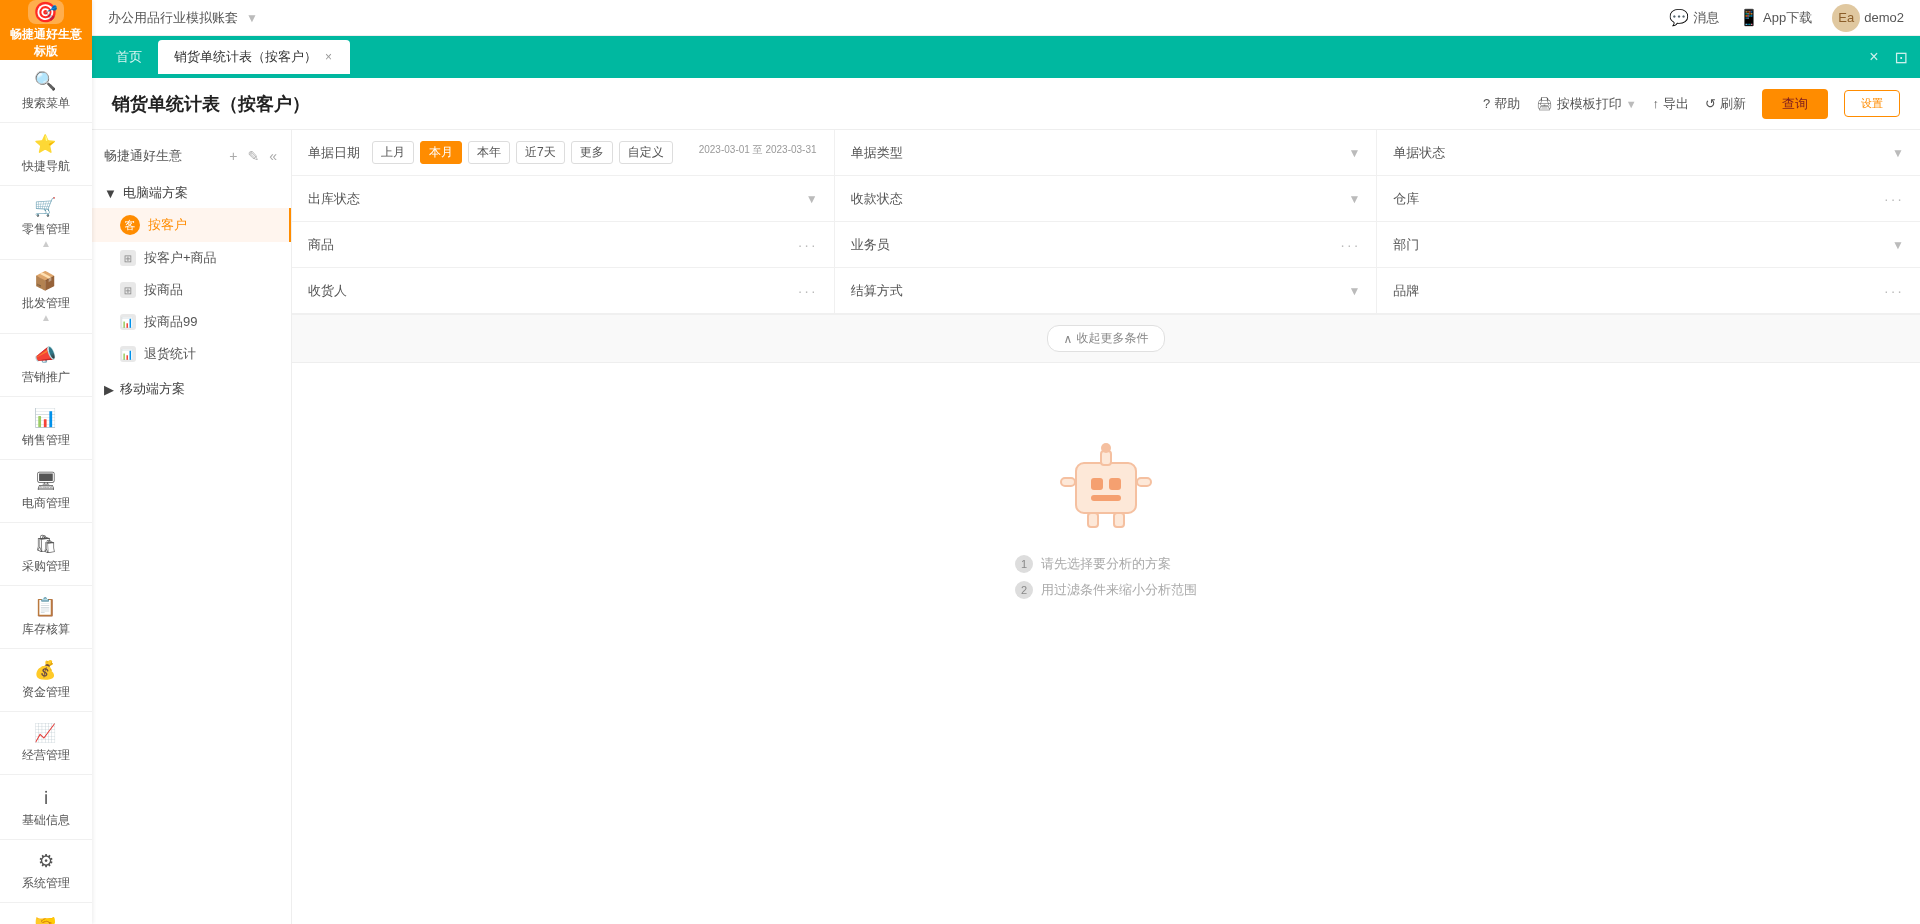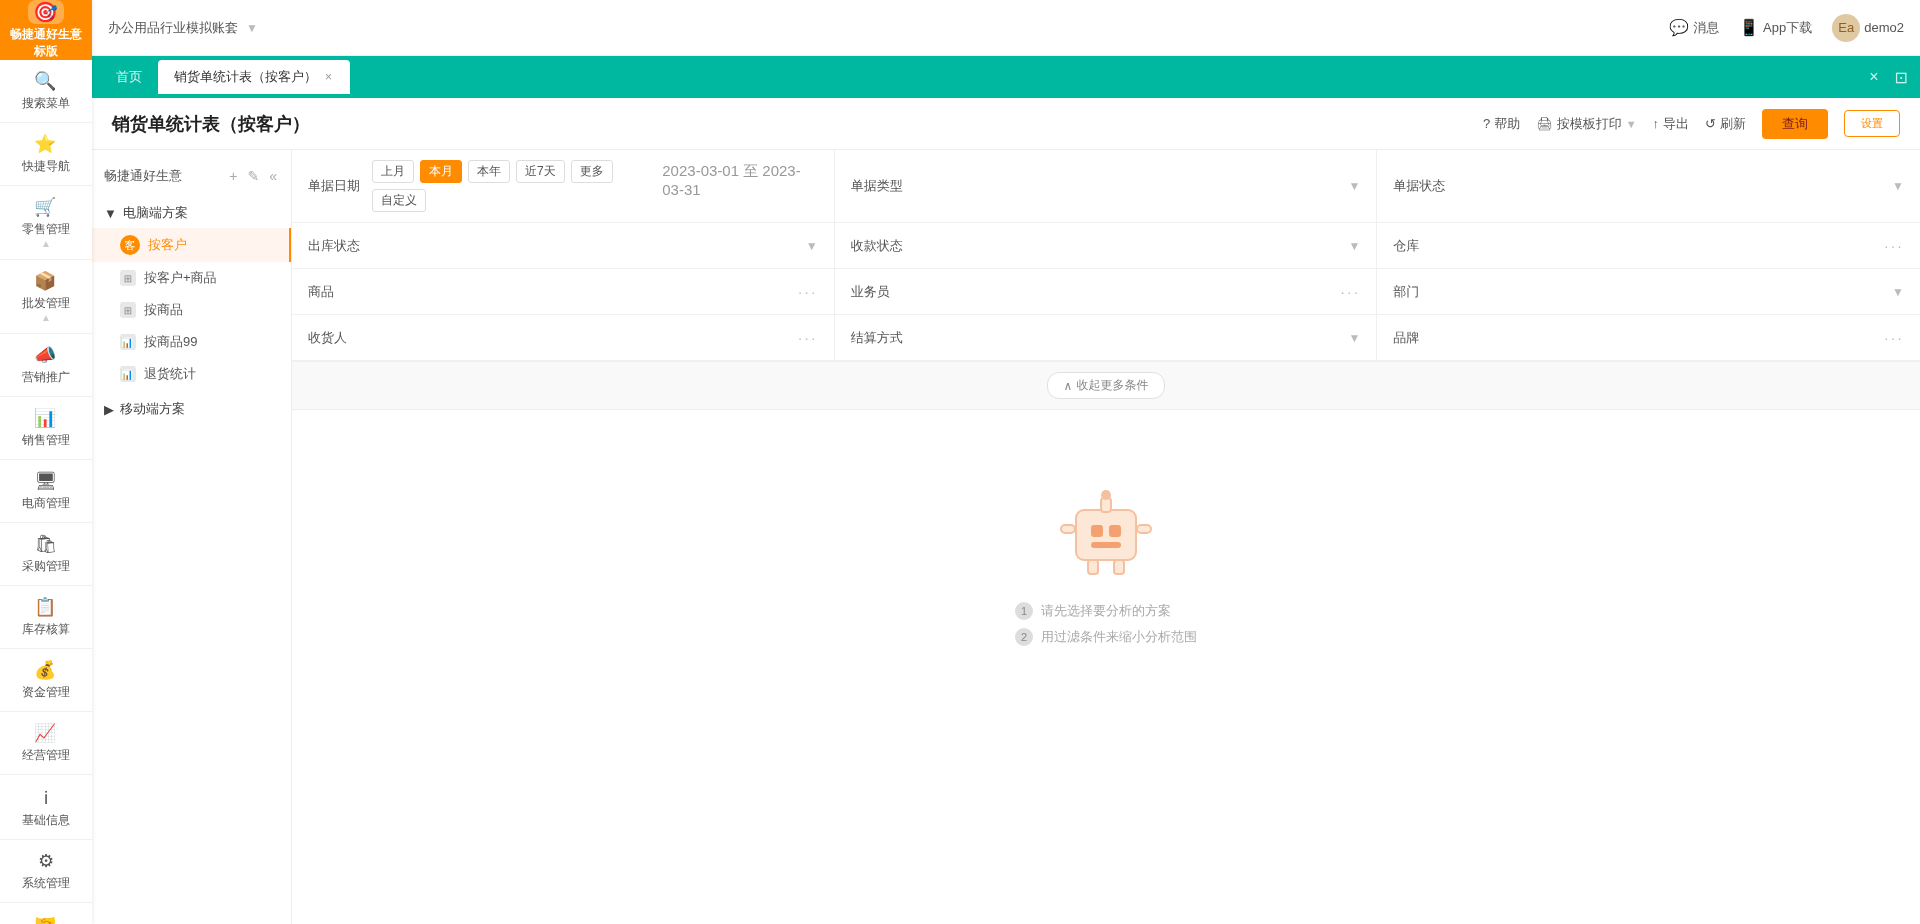--- a/index.html
+++ b/index.html
@@ -59,21 +59,21 @@
     .main-area {
       flex: 1;
       display: flex;
       flex-direction: column;
       height: 924px;
       overflow: hidden;
     }
 
     
     .top-header {
-      height: 56px;
+      height: 36px;
       background: #fff;
       display: flex;
       align-items: center;
       padding: 0 16px;
       justify-content: space-between;
       border-bottom: 1px solid #eee;
       flex-shrink: 0;
     }
     .header-left {
       display: flex;
@@ -361,21 +361,21 @@
       font-size: 12px;
       background: #fff;
       color: #555;
     }
     .date-btn.active {
       background: #ff8c00;
       color: #fff;
       border-color: #ff8c00;
     }
     .date-range {
-      font-size: 15px;
+      font-size: 10px;
       color: #999;
       margin-top: 2px;
       margin-left: 24px;
     }
     .filter-select {
       flex: 1;
       display: flex;
       align-items: center;
       justify-content: space-between;
       cursor: pointer;

